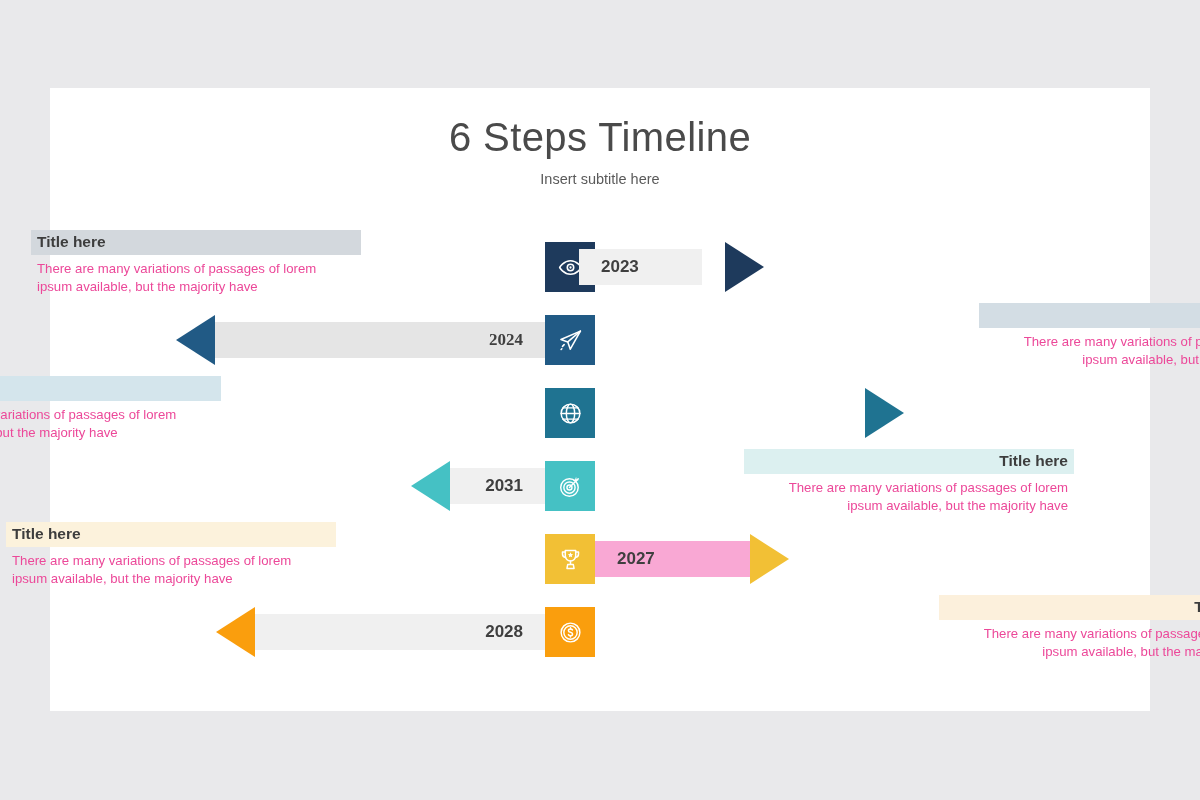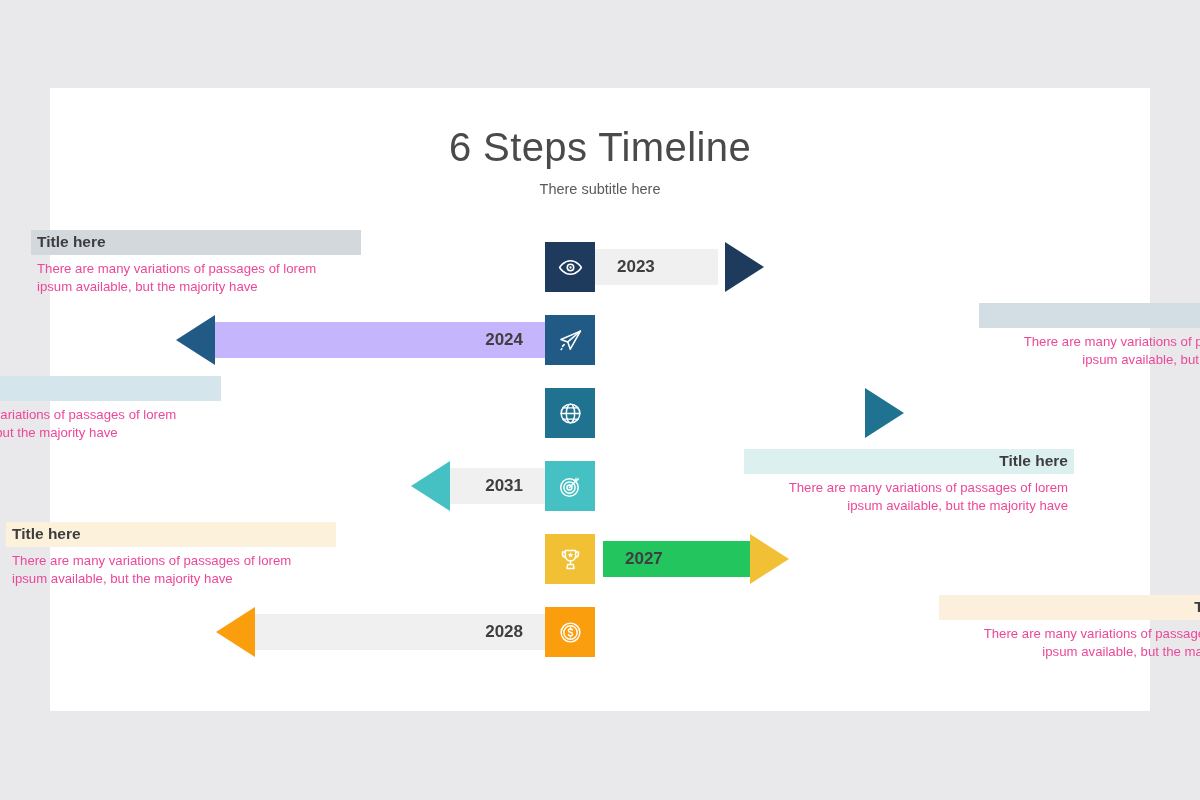--- a/index.html
+++ b/index.html
@@ -26,21 +26,21 @@
   
   #header {
     position: absolute;
     left: 0;
     top: 0;
     width: 1100px;
     text-align: center;
   }
   #page-title {
     margin: 0;
-    padding-top: 37px;
+    padding-top: 27px;
     font-size: 40px;
     font-weight: 400;
     color: #4a4a4a;
     letter-spacing: 0.4px;
   }
   #page-subtitle {
     margin: 0;
     padding-top: 11px;
     font-size: 14.5px;
     font-weight: 400;
@@ -128,54 +128,54 @@
     color: #ec4899;
   }
 </style>
 </head>
 <body>
 
 <div id="slide">
 
   <div id="header">
     <h1 id="page-title">6 Steps Timeline</h1>
-    <p id="page-subtitle">There subtitle here</p>
+    <p id="page-subtitle">Insert subtitle here</p>
   </div>
 
   <div id="timeline">
       <div class="row right" style="top: 154px;">
         <div class="icon-box" style="background: rgb(30, 58, 92);">
           <span>
             <svg viewBox="0 0 24 24" fill="none" stroke="#ffffff" stroke-width="1.5" stroke-linecap="round" stroke-linejoin="round">
               <path d="M1.6 12S5.2 5.6 12 5.6 22.4 12 22.4 12 18.8 18.4 12 18.4 1.6 12 1.6 12Z"></path>
               <circle cx="12" cy="12" r="3.1"></circle>
               <circle cx="12" cy="12" r="1.1" fill="#ffffff" stroke="none"></circle>
             </svg>
           </span>
         </div>
-        <div class="bar" style="width: 123px; background: rgb(240, 240, 240); left: 545px;">
+        <div class="bar" style="width: 123px; background: rgb(240, 240, 240); left: 529px;">
           <span class="year">2023</span>
         </div>
         <div class="arrow right" style="left: 675px; border-left-color: rgb(30, 58, 92);"></div>
         <div class="textblock on-left" style="top: -12px; left: -19px;">
           <span class="tb-title" style="background: rgb(211, 216, 221);">Title here</span>
           <span class="tb-body">There are many variations of passages of lorem ipsum available, but the majority have</span>
         </div>
       </div>
       <div class="row left" style="top: 227px;">
         <div class="icon-box" style="background: rgb(33, 90, 133);">
           <span>
             <svg viewBox="0 0 24 24" fill="none" stroke="#ffffff" stroke-width="1.5" stroke-linecap="round" stroke-linejoin="round">
               <path d="M21.5 3 2.8 11.1l6.6 2.3 2.4 6.9Z"></path>
               <path d="M21.5 3 9.4 13.4"></path>
               <path d="M4.3 17.6l1.6-1.6M3 20.6l.7-.7"></path>
             </svg>
           </span>
         </div>
-        <div class="bar" style="width: 330px; background: #c4b5fd; left: 165px;">
+        <div class="bar" style="width: 330px; background: #e5e5e5; left: 165px; font-family: Liberation Serif, serif;">
           <span class="year">2024</span>
         </div>
         <div class="arrow left" style="left: 126px; border-right-color: rgb(33, 90, 133);"></div>
         <div class="textblock on-right" style="top: -12px; left: 929px;">
           <span class="tb-title" style="background: rgb(211, 221, 228);">Title here</span>
           <span class="tb-body">There are many variations of passages of lorem ipsum available, but the majority have</span>
         </div>
       </div>
       <div class="row right" style="top: 300px;">
         <div class="icon-box" style="background: rgb(31, 115, 145);">
@@ -218,21 +218,21 @@
         <div class="icon-box" style="background: rgb(242, 192, 53);">
           <span>
             <svg viewBox="0 0 24 24" fill="none" stroke="#ffffff" stroke-width="1.45" stroke-linecap="round" stroke-linejoin="round">
               <path d="M7 3.4h10v5.1a5 5 0 0 1-10 0Z"></path>
               <path d="M7 4.9H4.3v1.9A3.2 3.2 0 0 0 7.3 10M17 4.9h2.7v1.9A3.2 3.2 0 0 1 16.7 10"></path>
               <path d="M12 13.5v3.4M8.6 20.6h6.8l-.7-3.7H9.3Z"></path>
               <path d="m12 5.1.78 1.6 1.72.25-1.25 1.2.3 1.7L12 9.05l-1.55.8.3-1.7-1.25-1.2 1.72-.25Z" fill="#ffffff" stroke="none"></path>
             </svg>
           </span>
         </div>
-        <div class="bar" style="width: 155px; background: #22c55e; left: 545px; margin-left: 8px;">
+        <div class="bar" style="width: 155px; background: #f9a8d4; left: 545px;">
           <span class="year">2027</span>
         </div>
         <div class="arrow right" style="left: 700px; border-left-color: rgb(242, 192, 53);"></div>
         <div class="textblock on-left" style="top: -12px; left: -44px;">
           <span class="tb-title" style="background: rgb(252, 242, 220);">Title here</span>
           <span class="tb-body">There are many variations of passages of lorem ipsum available, but the majority have</span>
         </div>
       </div>
       <div class="row left" style="top: 519px;">
         <div class="icon-box" style="background: rgb(250, 158, 13);">

